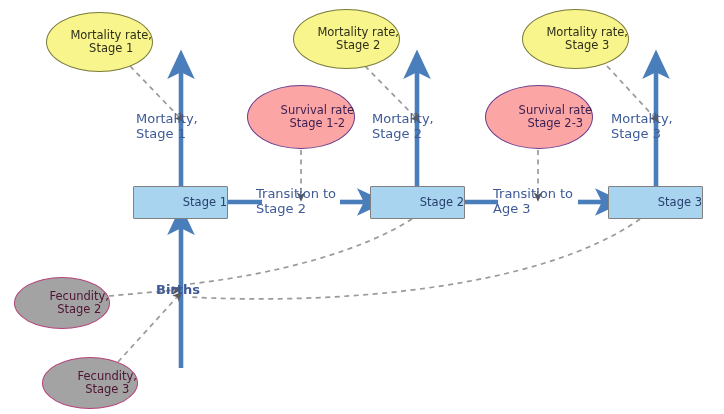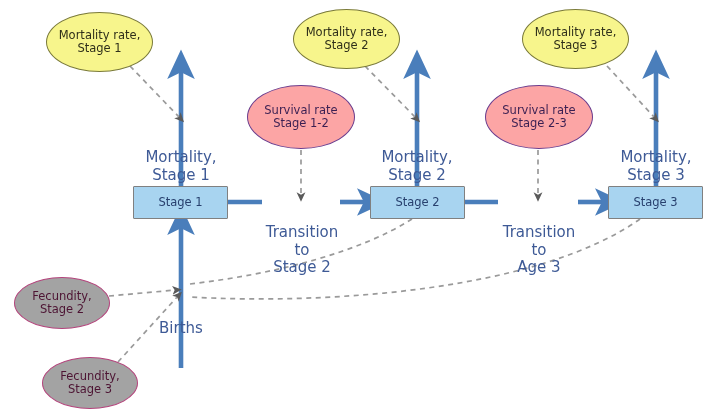--- a/index.html
+++ b/index.html
@@ -20,21 +20,21 @@
     left: 0;
     top: 0;
     width: 724px;
     height: 414px;
   }
   .node {
     position: absolute;
     box-sizing: border-box;
     display: flex;
     align-items: center;
-    justify-content: center;
+    justify-content: flex-end;
     text-align: center;
     line-height: 1.12;
     white-space: pre-line;
     z-index: 5;
   }
   .box {
     border: 1.6px solid #808080;
     background: #a8d4f0;
     color: #28406e;
     font-size: 11.5px;
@@ -54,30 +54,30 @@
     border: 1.6px solid #6b3d8e;
     color: #3a1f52;
   }
   .ellipse.fecundity {
     background: #a3a3a3;
     border: 1.6px solid #b4447c;
     color: #4d1433;
   }
   .edge-label {
     position: absolute;
-    text-align: center;
+    text-align: left;
     white-space: pre-line;
     color: #3e5a96;
-    font-size: 15px;
+    font-size: 13px;
     line-height: 1.18;
     z-index: 7;
-    margin-top: 38px;
   }
   .edge-label.births {
     color: #3e5a96;
+    font-weight: bold;
   }
 </style>
 </head>
 <body>
 
 <div id="canvas">
 
   <svg id="wires" viewBox="0 0 724 414" xmlns="http://www.w3.org/2000/svg">
     <defs>
       <marker id="blueArrow" markerWidth="7" markerHeight="7" refX="2.4" refY="3.2" orient="auto" markerUnits="strokeWidth">

